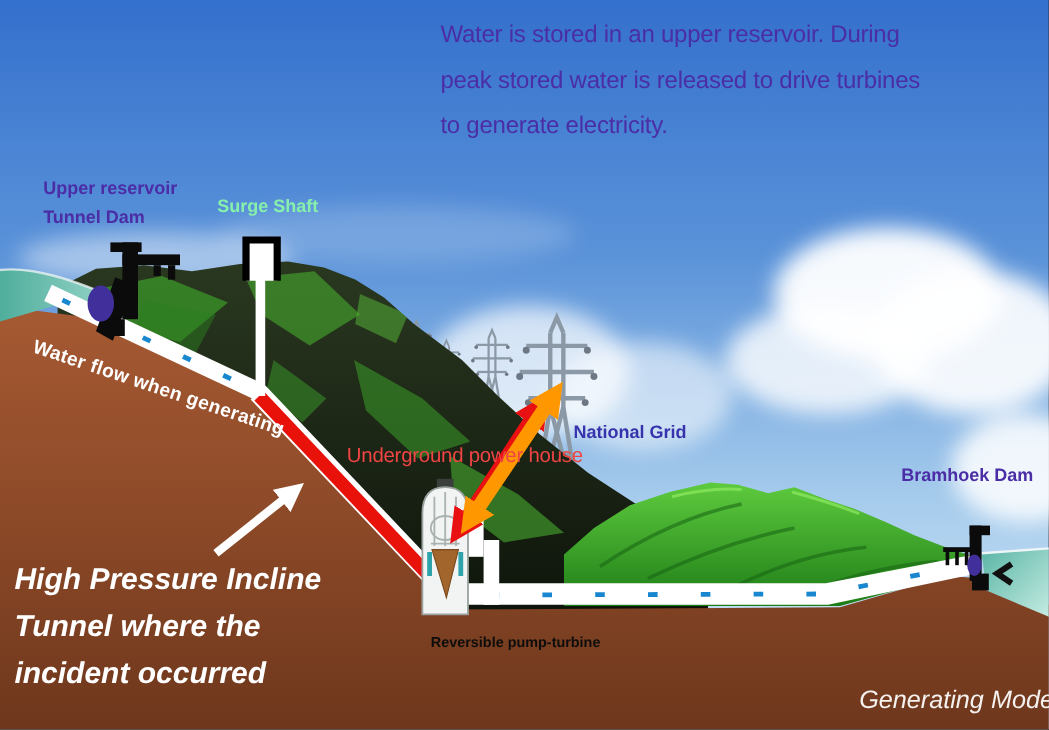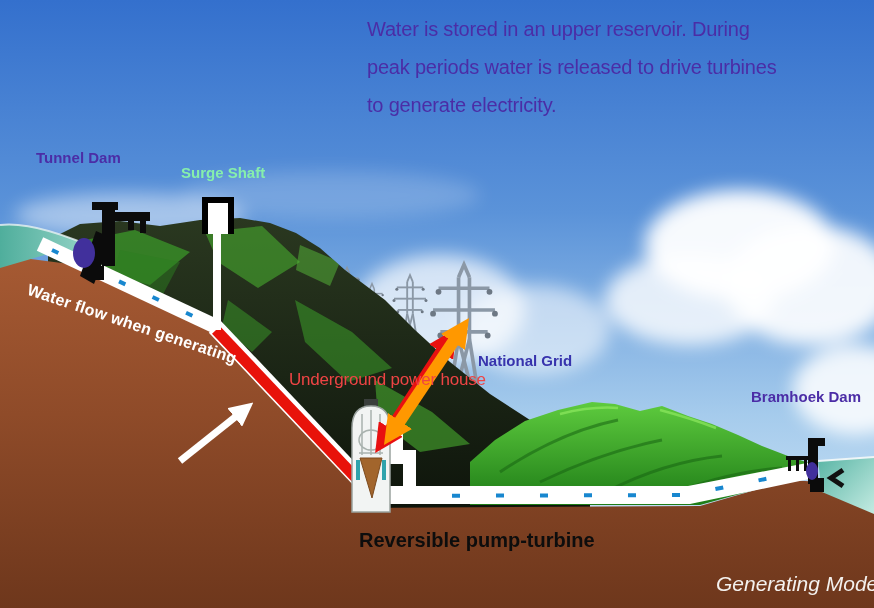--- a/index.html
+++ b/index.html
@@ -12,21 +12,21 @@
   .caption{left:367px;top:10px;font-size:20px;line-height:38px;
     letter-spacing:-.2px;color:#4b2da6;font-weight:500;}
   .upper-res{left:36px;top:146px;font-size:15px;font-weight:bold;
     line-height:24px;color:#4b2da6;}
   .surge{left:181px;top:164px;font-size:15px;font-weight:bold;color:#86efac;}
   .waterflow{left:31px;top:280px;font-size:16px;font-weight:bold;color:#fff;
     transform:rotate(18.5deg);transform-origin:0 0;letter-spacing:.3px;}
   .ugph{left:289px;top:370px;font-size:17px;color:#ef4444;letter-spacing:-.2px;}
   .natgrid{left:478px;top:352px;font-size:15px;font-weight:bold;color:#3733ad;}
   .elecflow{left:407px;top:426px;font-size:16px;font-weight:bold;color:#0d0d0d;}
-  .revpt{left:359px;top:528px;font-size:20px;font-weight:bold;color:#0d0d0d;}
+  .revpt{left:359px;top:528px;font-size:12px;font-weight:bold;color:#0d0d0d;}
   .incline{left:12px;top:464px;font-size:25px;font-weight:bold;font-style:italic;
     line-height:39px;color:#fff;}
   .lower-res{left:748px;top:384px;width:116px;text-align:center;font-size:15px;
     font-weight:bold;line-height:25px;color:#4b2da6;}
   .genmode{left:716px;top:571px;font-size:21px;font-style:italic;color:#f4f1ee;}
 </style>
 </head>
 <body>
 
 <div class="stage">
@@ -225,38 +225,44 @@
     <g>
       <line x1="383" y1="441" x2="449" y2="340" stroke="#e81010" stroke-width="12" marker-start="url(#ahRed)" marker-end="url(#ahRed)"></line>
       <line x1="392" y1="433" x2="461" y2="330" stroke="#ff9800" stroke-width="12" marker-start="url(#ahOrange)" marker-end="url(#ahOrange)"></line>
     </g>
 
     <line x1="180" y1="461" x2="244" y2="410" stroke="#ffffff" stroke-width="7" marker-end="url(#ahWhite)"></line>
   </svg>
 
   <div class="lbl caption">
     <div>Water is stored in an upper reservoir. During</div>
-    <div>peak periods water is released to drive turbines</div>
+    <div>peak stored water is released to drive turbines</div>
     <div>to generate electricity.</div>
   </div>
 
   <div class="lbl upper-res">
+    <div>Upper reservoir</div>
     <div>Tunnel Dam</div>
   </div>
 
   <div class="lbl surge">Surge Shaft</div>
 
   <div class="lbl waterflow">Water flow when generating</div>
 
   <div class="lbl ugph">Underground power house</div>
 
   <div class="lbl natgrid">National Grid</div>
 
 
   <div class="lbl revpt">Reversible pump-turbine</div>
 
+  <div class="lbl incline">
+    <div>High Pressure Incline</div>
+    <div>Tunnel where the</div>
+    <div>incident occurred</div>
+  </div>
 
   <div class="lbl lower-res">
     <div>Bramhoek Dam</div>
   </div>
 
   <div class="lbl genmode">Generating Mode</div>
 </div>
 
 </body></html>

